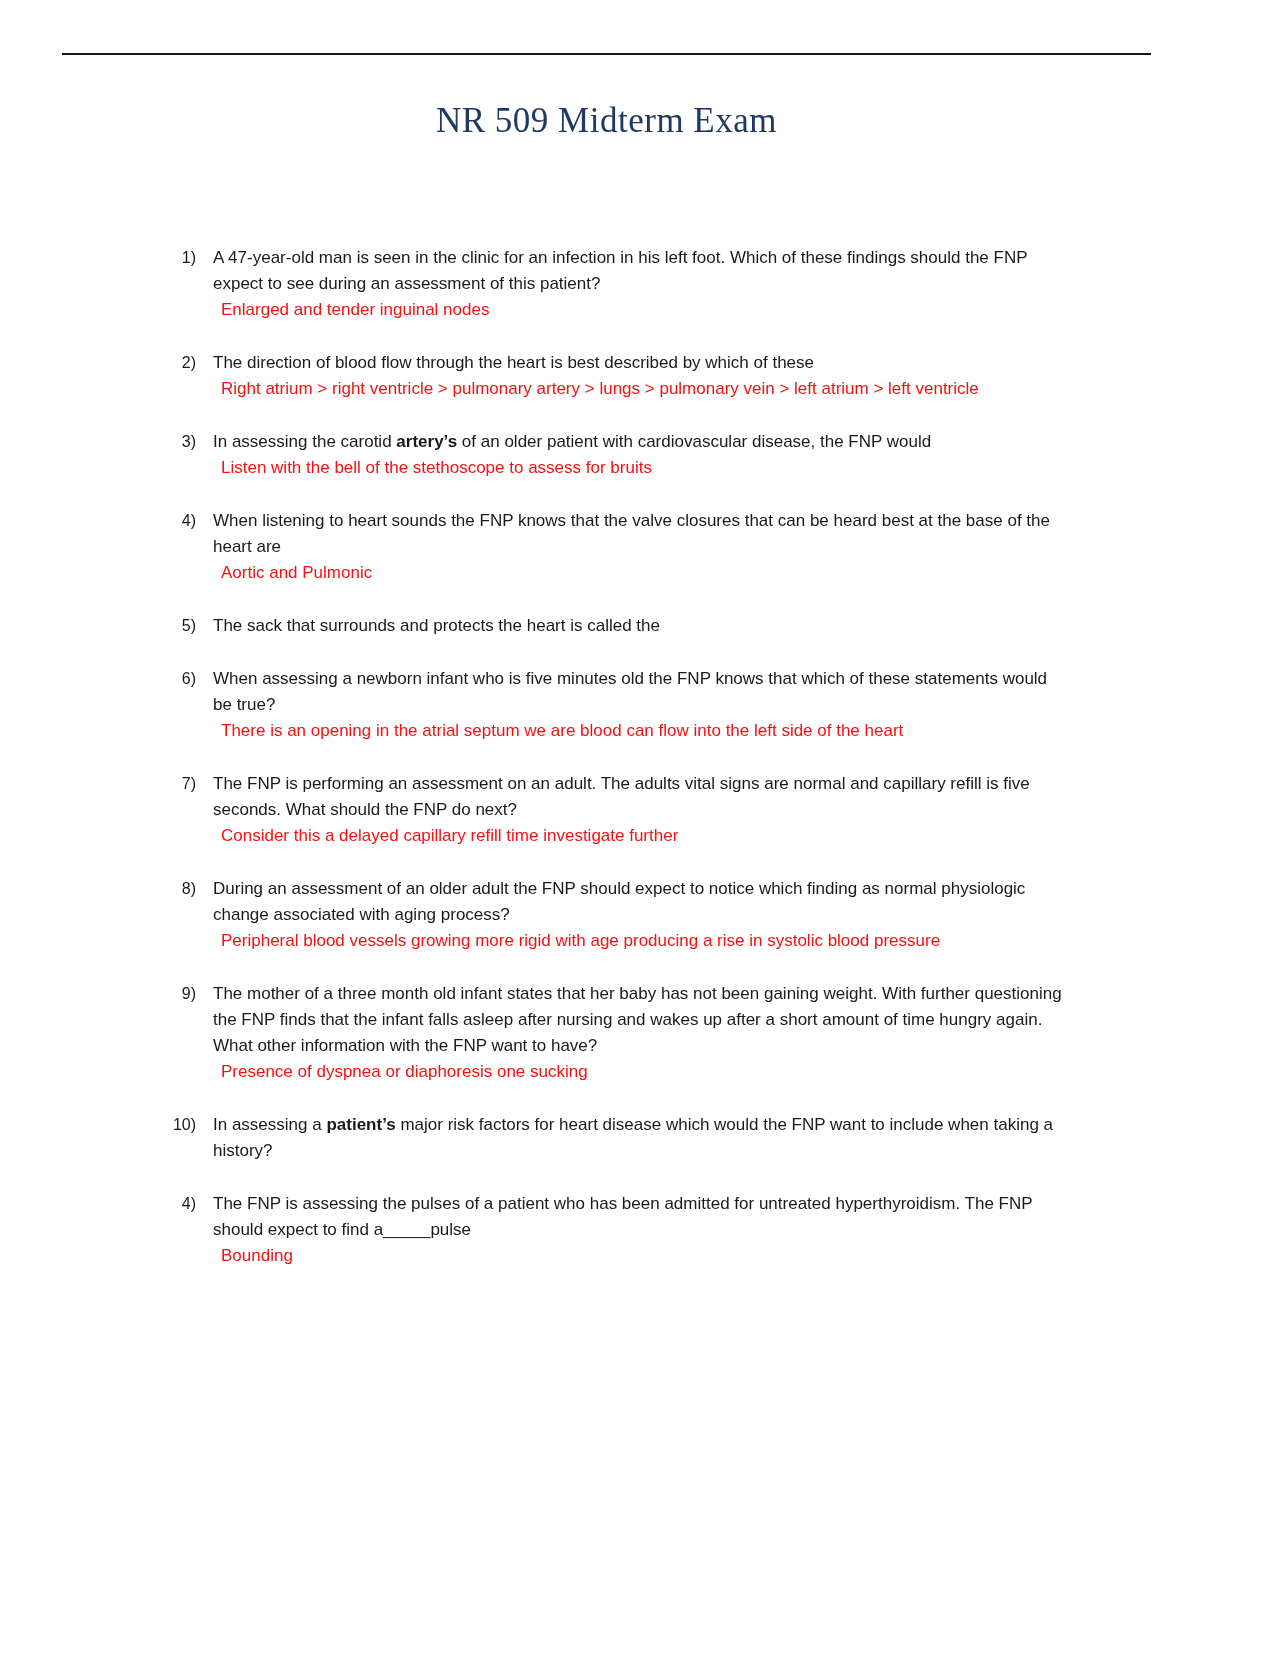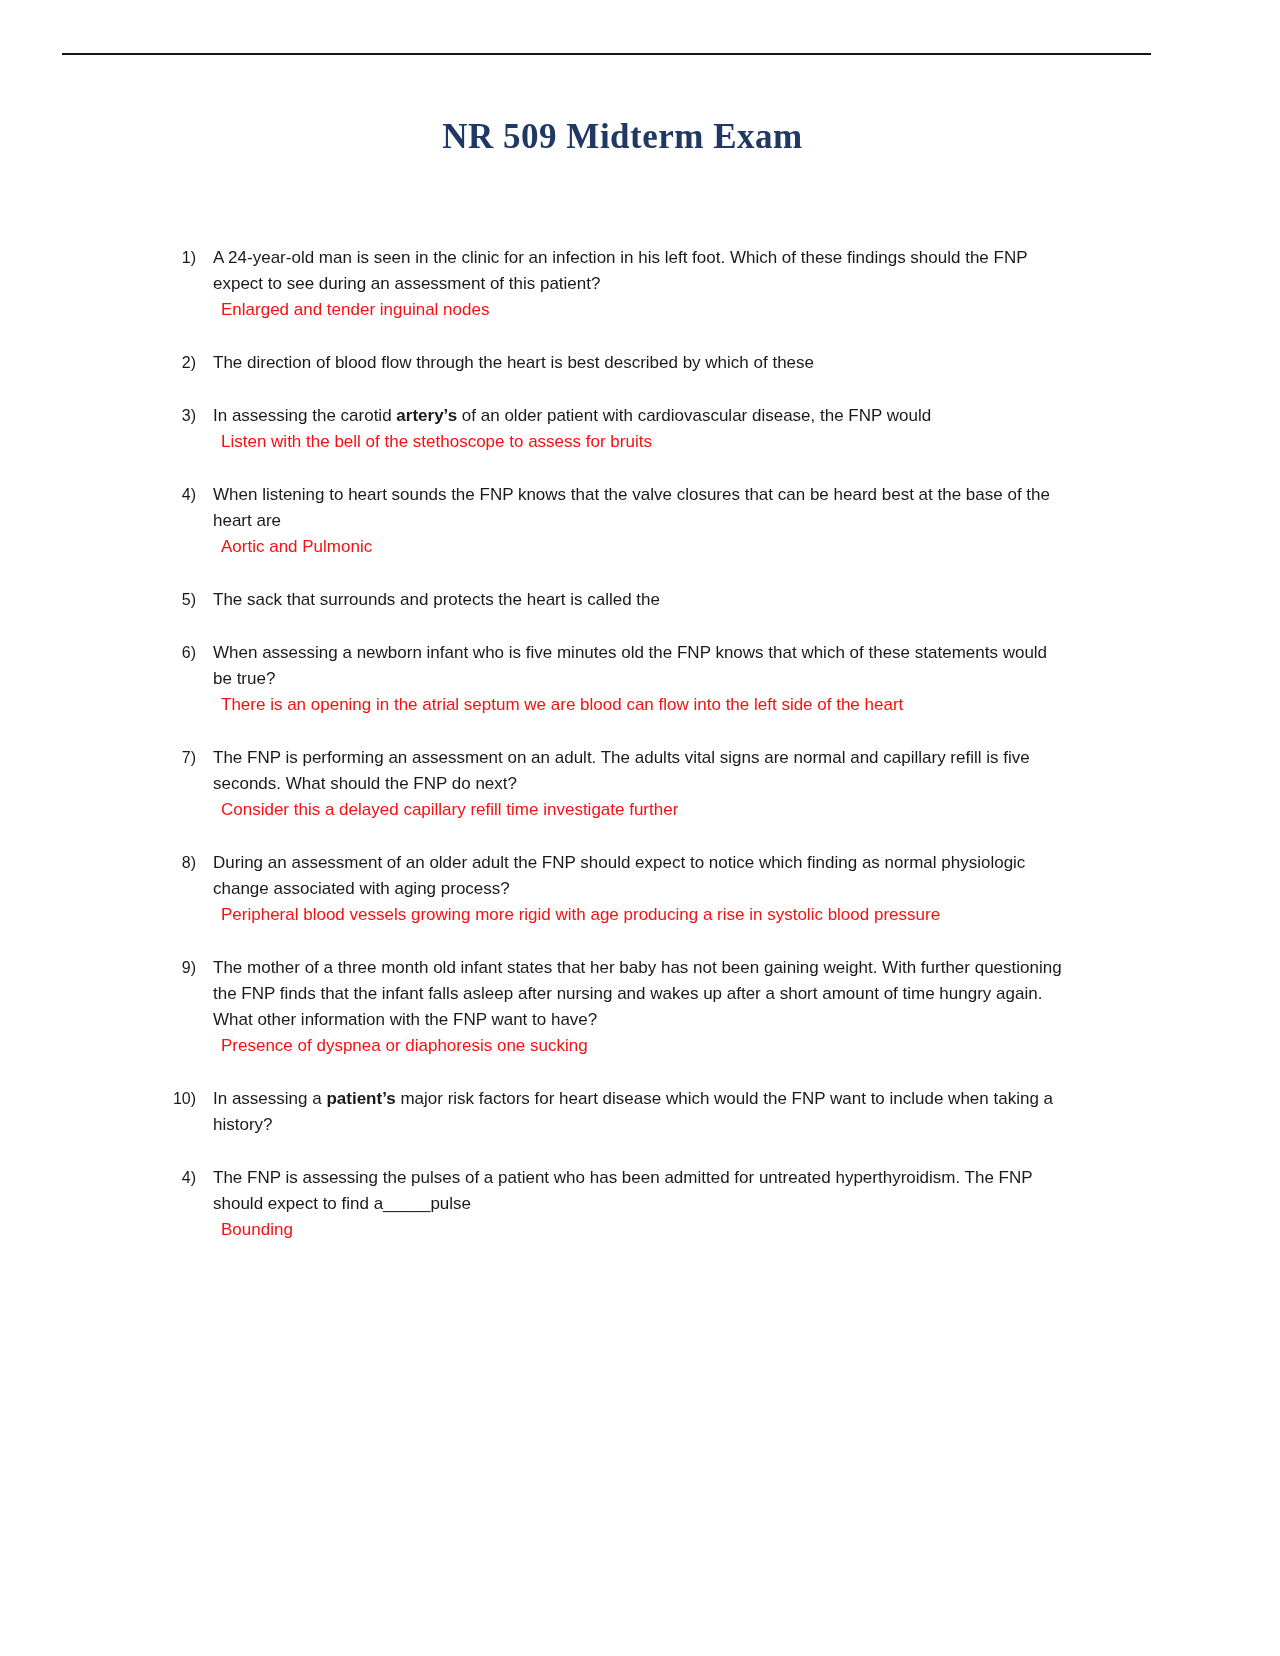--- a/index.html
+++ b/index.html
@@ -20,24 +20,24 @@
     top: 53px;
     left: 62px;
     width: 1089px;
     border-top: 2px solid #151515;
   }
   .title {
     position: absolute;
     top: 101px;
     left: 62px;
     width: 1089px;
-    margin: 16px;
+    margin: 0;
     text-align: center;
     font-family: "Liberation Serif", serif;
-    font-weight: bold;
+    font-weight: normal;
     font-size: 35px;
     letter-spacing: 0.5px;
     color: var(--title-color, #1F3864);
   }
   .questions {
     position: absolute;
     top: 245px;
     left: 160px;
     width: 910px;
     margin: 0;
@@ -80,29 +80,30 @@
 </head>
 <body>
 
 <div class="page">
   <div class="top-rule"></div>
   <h1 class="title">NR 509 Midterm Exam</h1>
   <ol class="questions" id="questions">
   <li class="q-block">
     <span class="q-num">1)</span>
     <div class="q-body">
-      <div class="q-text"><span class="seg">A 24-year-old man is seen in the clinic for an infection in his left foot. Which of these findings should the FNP expect to see during an assessment of this patient?</span></div>
+      <div class="q-text"><span class="seg">A 47-year-old man is seen in the clinic for an infection in his left foot. Which of these findings should the FNP expect to see during an assessment of this patient?</span></div>
       <div class="q-answer">Enlarged and tender inguinal nodes</div>
     </div>
   </li>
 
   <li class="q-block">
     <span class="q-num">2)</span>
     <div class="q-body">
       <div class="q-text"><span class="seg">The direction of blood flow through the heart is best described by which of these</span></div>
+      <div class="q-answer">Right atrium &gt; right ventricle &gt; pulmonary artery &gt; lungs &gt; pulmonary vein &gt; left atrium &gt; left ventricle</div>
     </div>
   </li>
 
   <li class="q-block">
     <span class="q-num">3)</span>
     <div class="q-body">
       <div class="q-text"><span class="seg">In assessing the carotid </span><span class="seg-bold">artery’s</span><span class="seg"> of an older patient with cardiovascular disease, the FNP would</span></div>
       <div class="q-answer">Listen with the bell of the stethoscope to assess for bruits</div>
     </div>
   </li>

